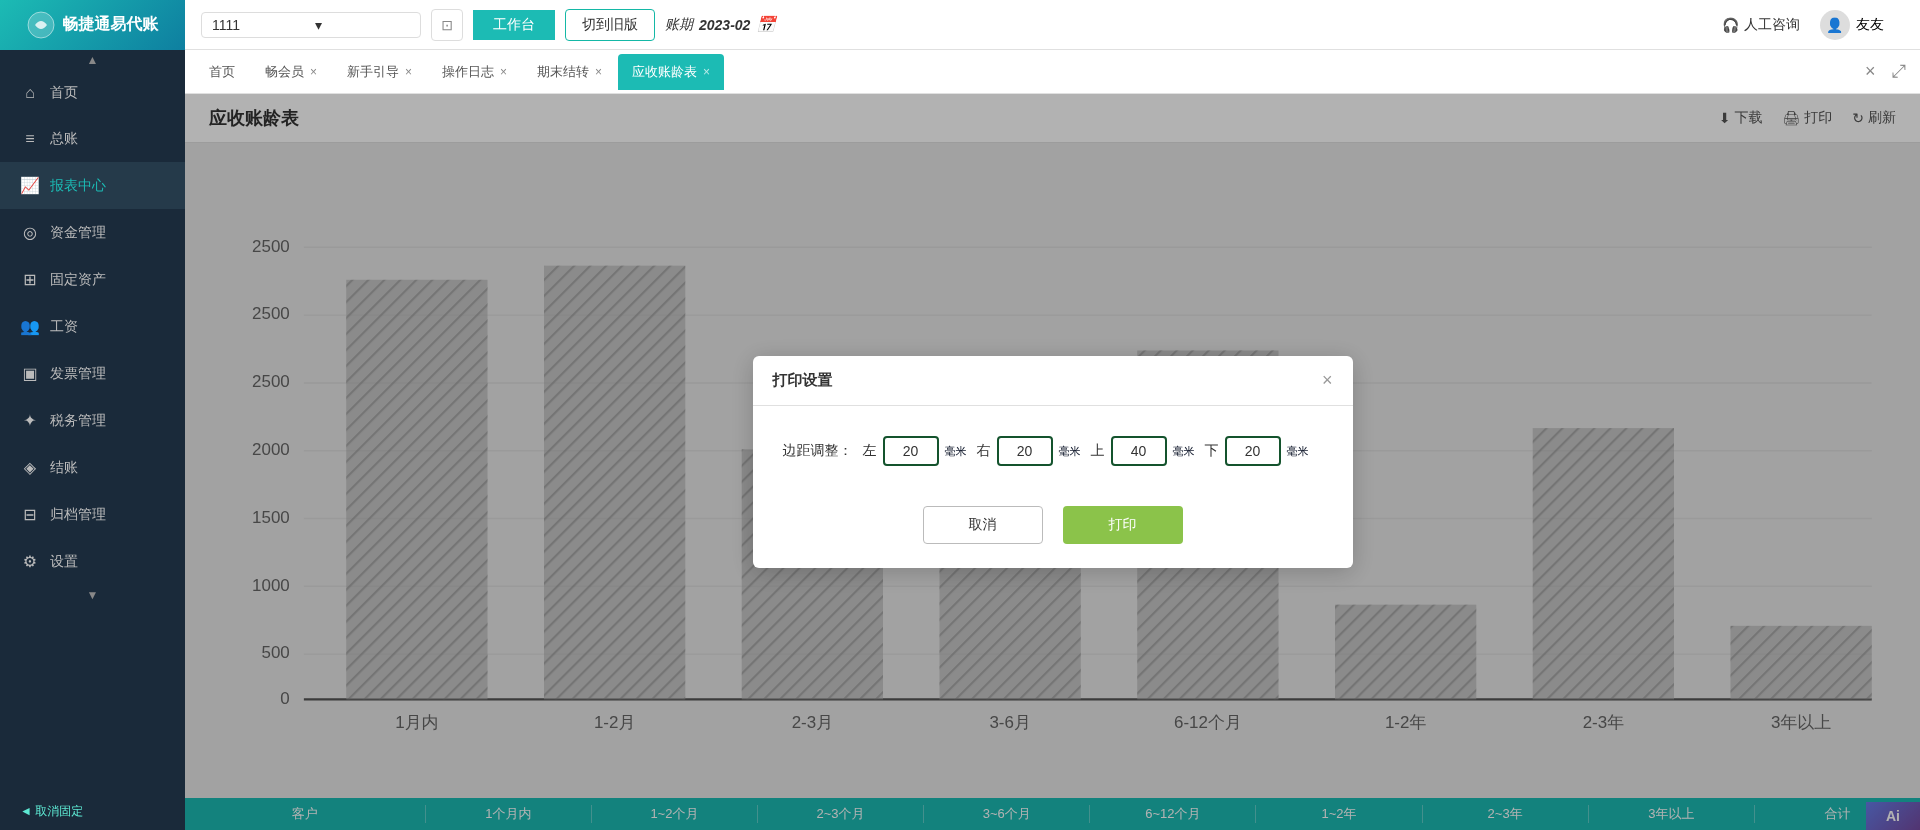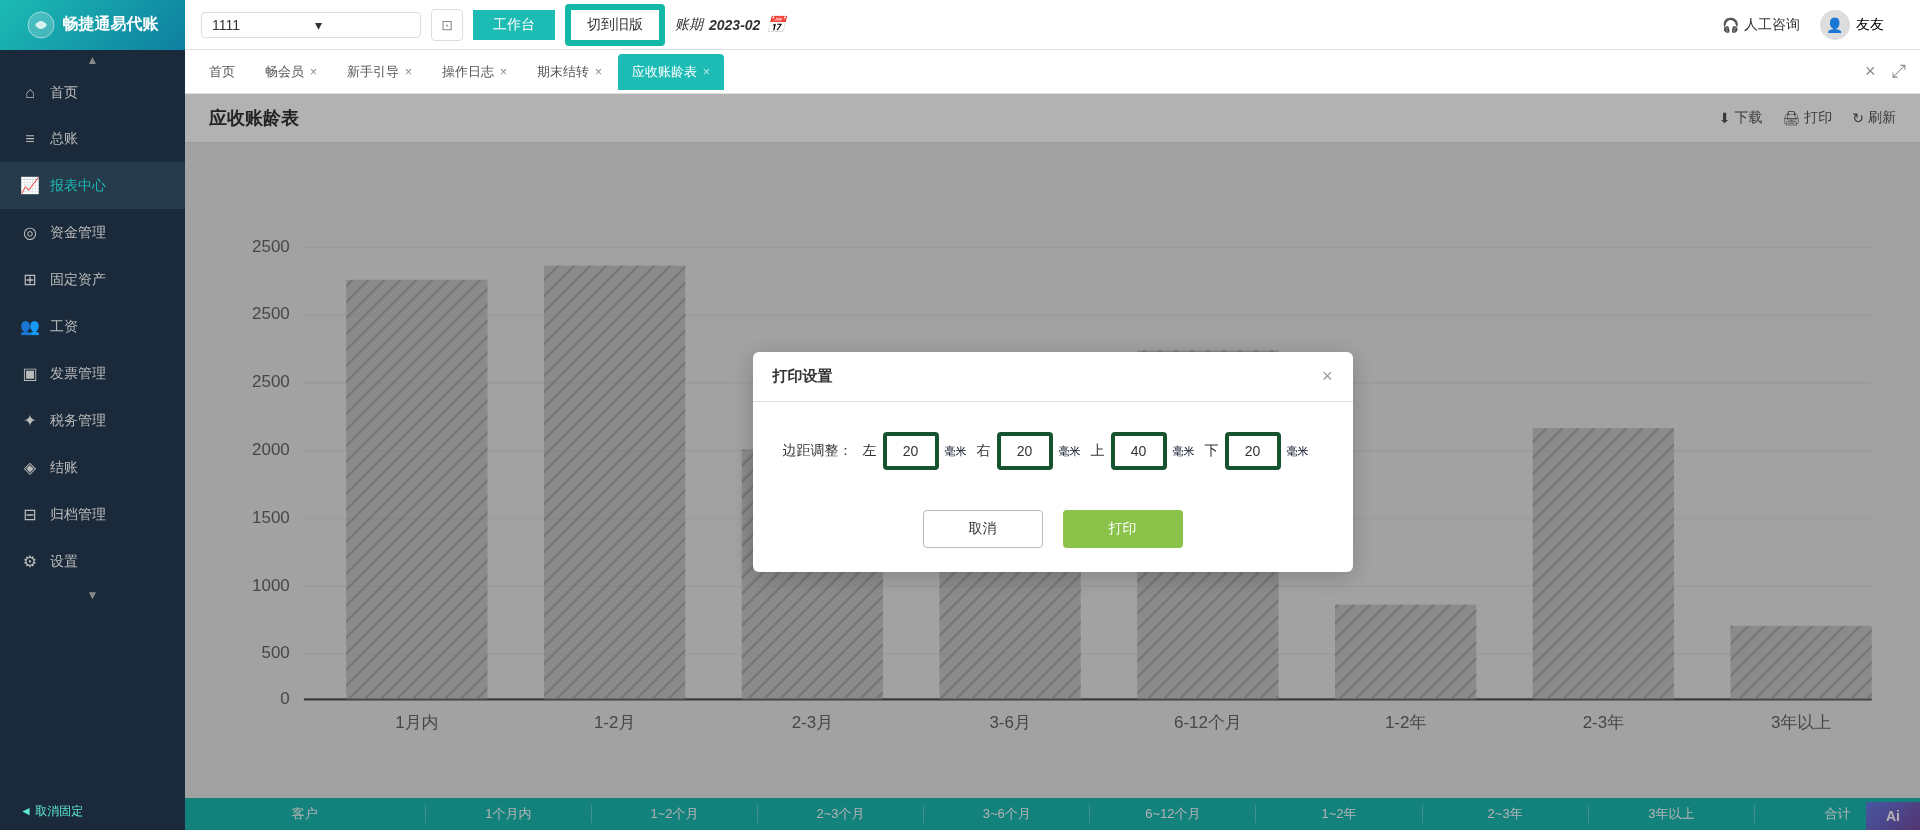--- a/index.html
+++ b/index.html
@@ -67,21 +67,21 @@
       color: #fff;
       border: none;
       border-radius: 0;
       padding: 6px 20px;
       cursor: pointer;
       font-size: 14px;
     }
     .btn-switch {
       background: #fff;
       color: #333;
-      border: 6px solid #14b8a6;
+      border: 1px solid #14b8a6;
       border-radius: 4px;
       padding: 6px 16px;
       cursor: pointer;
       font-size: 14px;
     }
     .account-period {
       display: flex;
       align-items: center;
       gap: 6px;
       color: #333;
@@ -343,22 +343,22 @@
       margin-bottom: 10px;
     }
     .margin-label { color: #333; font-size: 14px; }
     .margin-group {
       display: flex;
       align-items: center;
       gap: 6px;
     }
     .margin-input {
       width: 56px;
-      height: 38px;
-      border: 4px solid #14532d;
+      height: 30px;
+      border: 2px solid #14532d;
       border-radius: 4px;
       text-align: center;
       font-size: 14px;
       color: #333;
     }
     .margin-unit { color: #0f172a; font-size: 11px; }
     .dialog-footer {
       display: flex;
       justify-content: center;
       gap: 20px;

